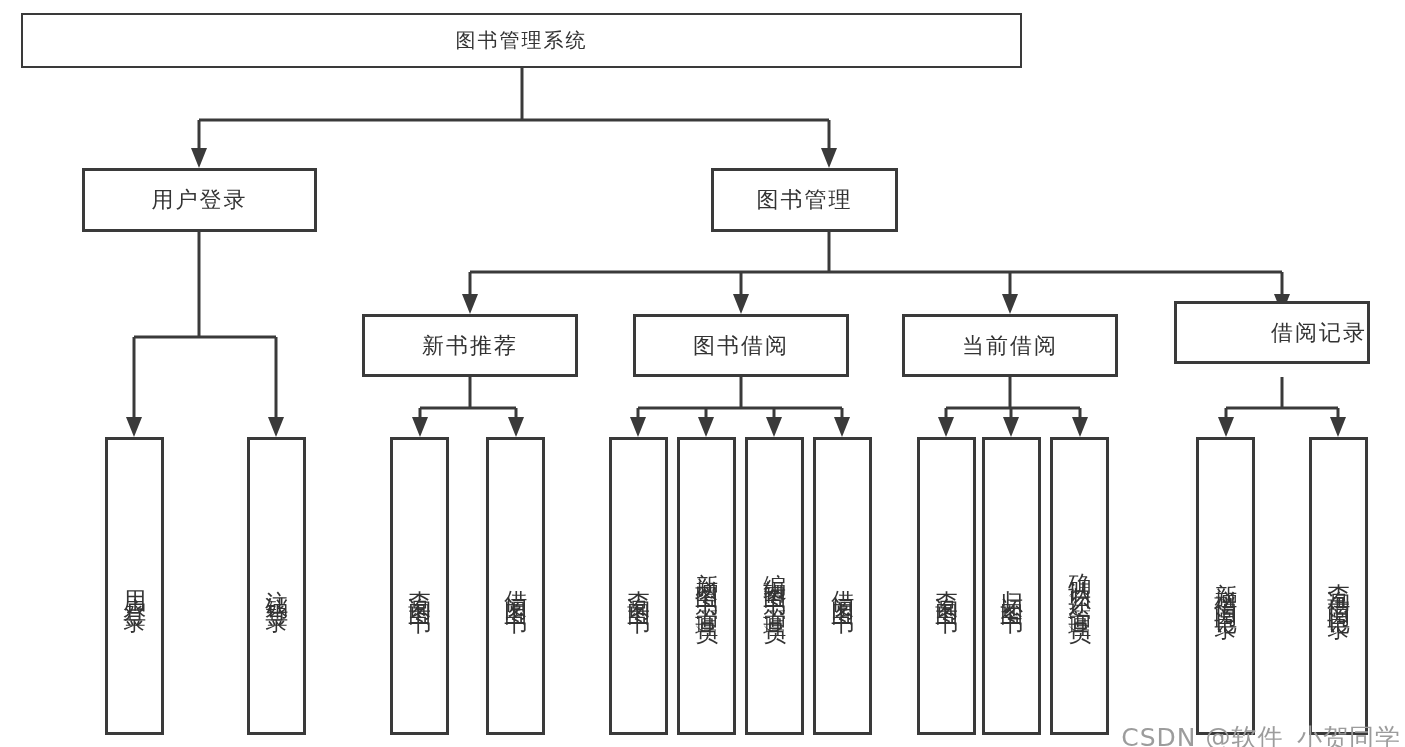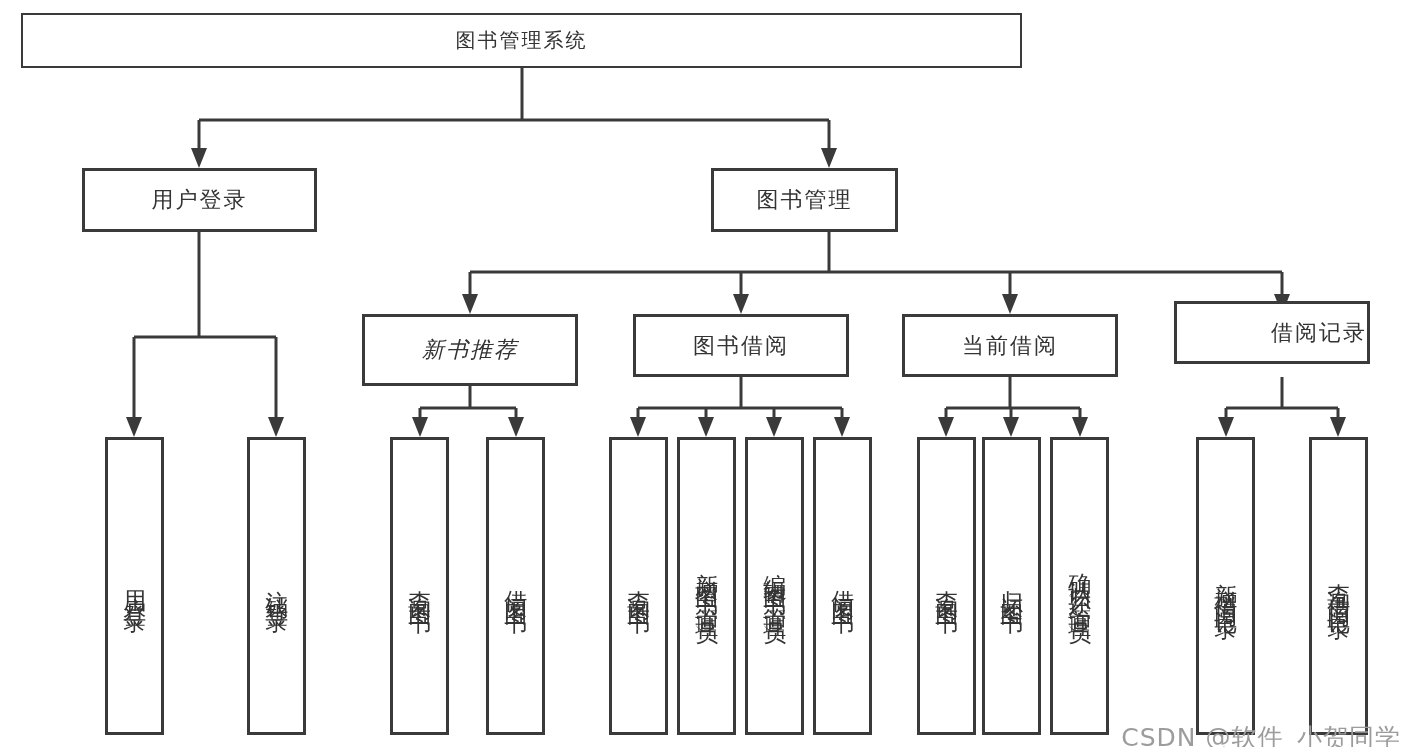--- a/index.html
+++ b/index.html
@@ -154,21 +154,21 @@
     <span>图书管理系统</span>
   </div>
 
   <div class="node branch" style="left:82px; top:168px; width:235px; height:64px;">
     <span>用户登录</span>
   </div>
   <div class="node branch" style="left:711px; top:168px; width:187px; height:64px;">
     <span>图书管理</span>
   </div>
 
-  <div class="node branch" style="left:362px; top:314px; width:216px; height:72px;font-style:italic;">
+  <div class="node branch" style="left:362px; top:314px; width:216px; height:63px;">
     <span>新书推荐</span>
   </div>
   <div class="node branch" style="left:902px; top:314px; width:216px; height:63px;">
     <span>当前借阅</span>
   </div>
   <div class="node branch" style="left:633px; top:314px; width:216px; height:63px;">
     <span>图书借阅</span>
   </div>
   <div class="node branch" style="left:1174px; top:301px; width:196px; height:63px;justify-content:flex-end;">
     <span>借阅记录</span>

